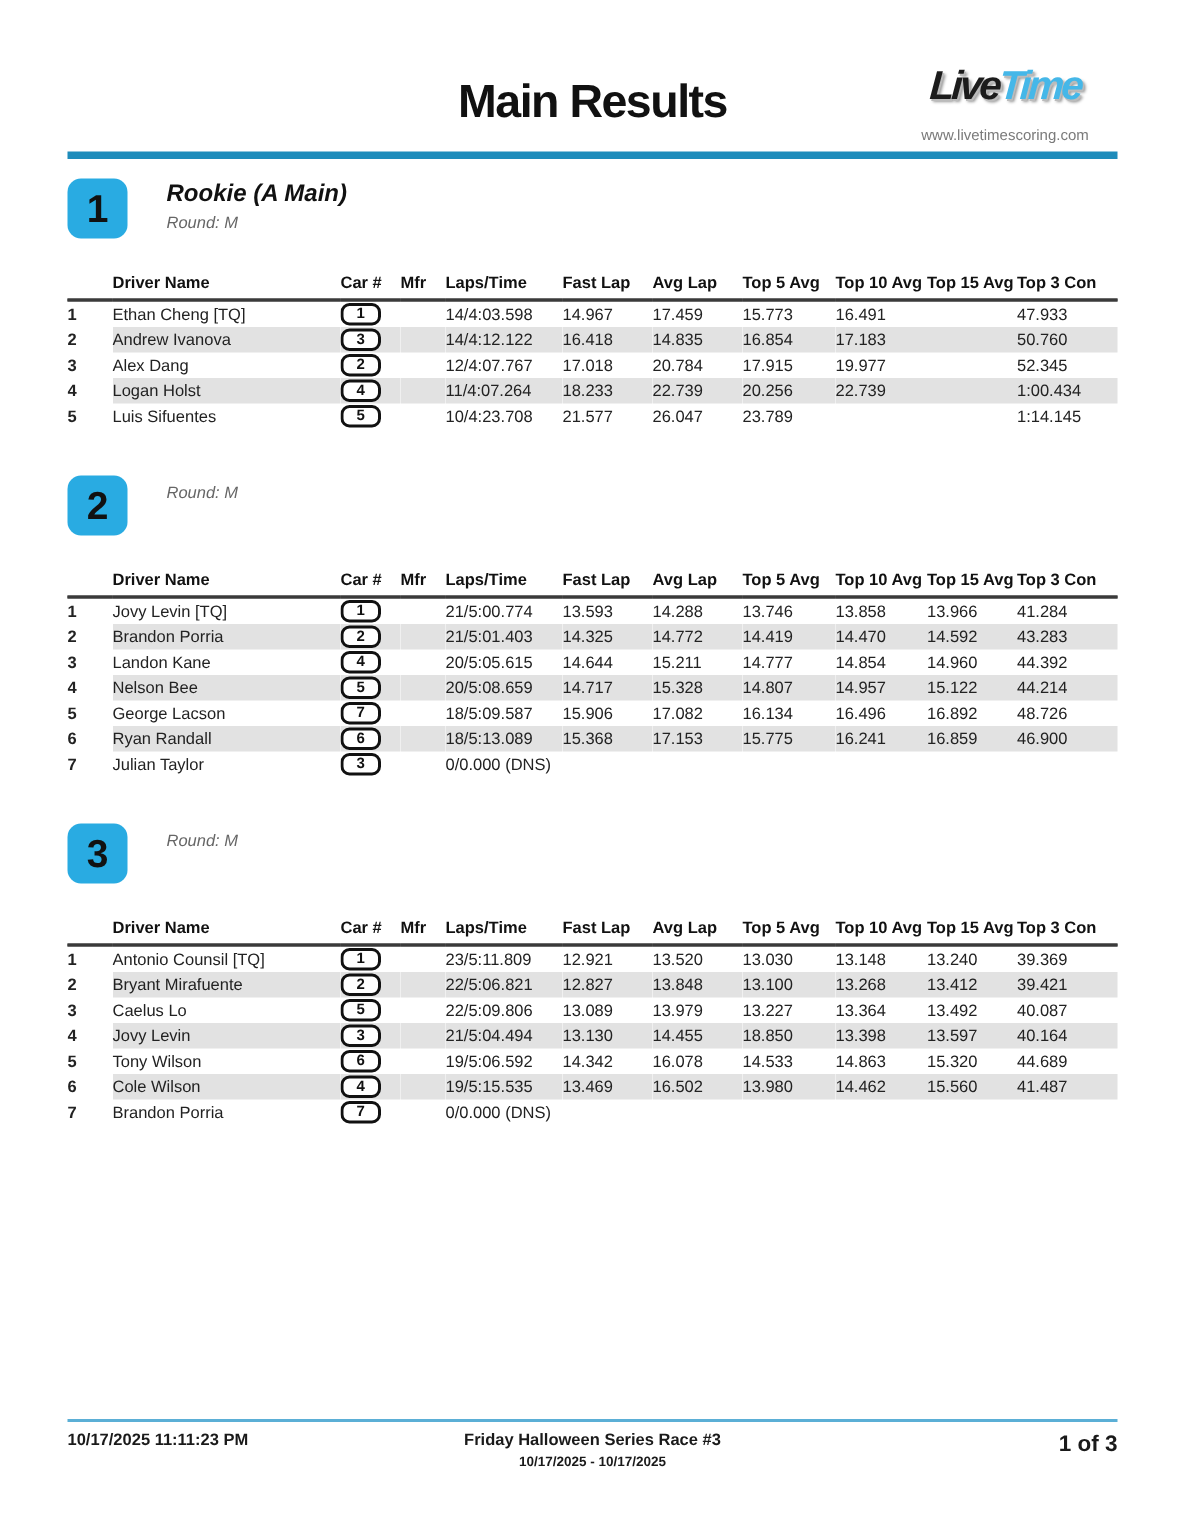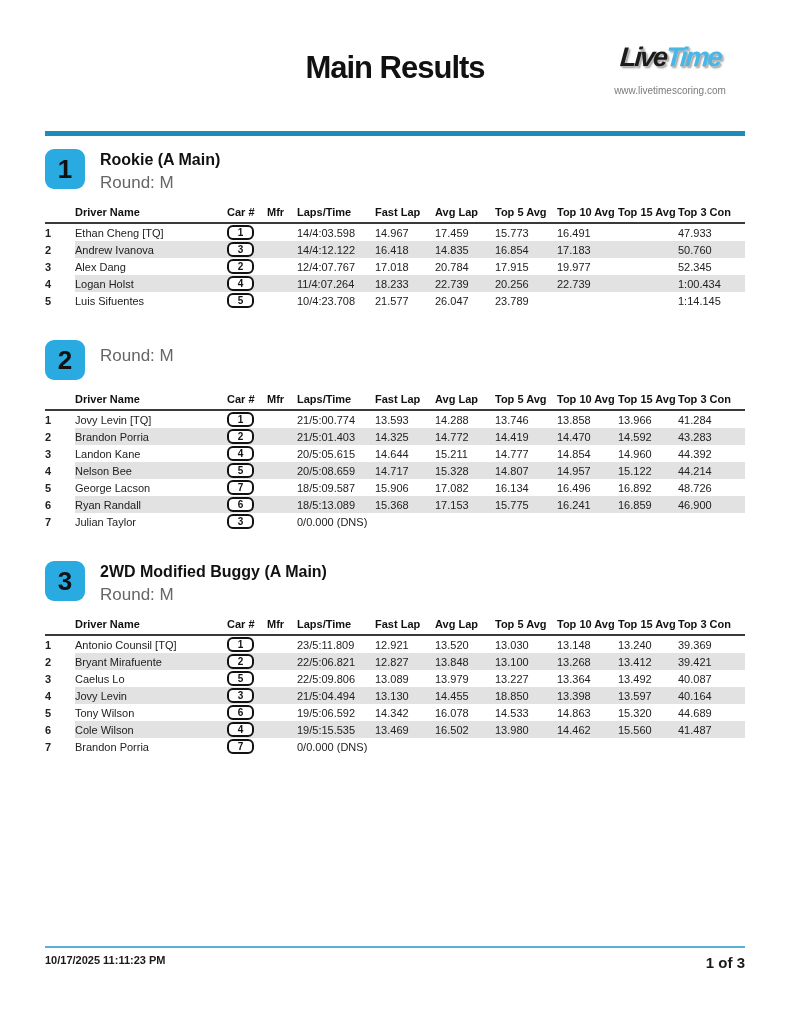--- a/index.html
+++ b/index.html
@@ -7,21 +7,21 @@
   body {
     width: 791px; height: 1024px;
     font-family: "Liberation Sans", sans-serif;
     color: #1a1a1a;
     position: relative;
     overflow: hidden;
   }
   .page { position: relative; width: 791px; height: 1024px; padding: 0 46px 0 45px; }
 
   
-  .doc-header { position: relative; height: 130px; }
+  .doc-header { position: relative; height: 100px; }
   .doc-title {
     position: absolute; left: 0; right: 0; top: 50px;
     text-align: center;
     font-size: 31px; font-weight: bold; letter-spacing: -1px;
     color: #111;
   }
   .logo-block { position: absolute; right: 0; top: 42px; width: 150px; text-align: center; }
   .logo-text {
     font-size: 27px; font-weight: bold; font-style: italic;
     letter-spacing: -2px; white-space: nowrap;
@@ -39,27 +39,27 @@
   .race-section { margin-top: 13px; }
   .race-section + .race-section { margin-top: 31px; }
   .section-header { display: flex; align-items: flex-start; }
   .section-number {
     width: 40px; height: 40px; border-radius: 9px;
     background: #29abe2;
     color: #111; font-size: 26px; font-weight: bold;
     display: flex; align-items: center; justify-content: center;
     flex: 0 0 40px;
   }
-  .section-titles { margin-left: 15px; padding-top: 2px; }
+  .section-titles { margin-left: 26px; padding-top: 2px; font-style: italic; }
   .section-title { font-size: 16px; font-weight: bold; color: #111; }
-  .section-round { font-size: 17px; color: #666; margin-top: 4px; }
+  .section-round { font-size: 11px; color: #666; margin-top: 4px; }
 
   table.results-table {
     width: 700px; border-collapse: collapse; table-layout: fixed;
-    margin-top: 11px;
+    margin-top: 22px;
     font-size: 11px;
   }
   .results-table thead th {
     text-align: left; font-weight: bold; color: #111;
     padding: 2px 2px 4px 0;
     border-bottom: 2px solid #3a3a3a;
     white-space: nowrap;
   }
   .results-table td {
     height: 17px; padding: 0 2px 0 0;
@@ -353,21 +353,20 @@
               <td></td>
             </tr>
           </tbody>
     </table>
   </section>
 
   <section class="race-section">
     <div class="section-header">
       <div class="section-number">3</div>
       <div class="section-titles">
-        <div class="section-title">2WD Modified Buggy (A Main)</div>
         <div class="section-round">Round: M</div>
       </div>
     </div>
     <table class="results-table">
       <colgroup>
         <col class="col-pos">
             <col class="col-drv">
             <col class="col-car">
             <col class="col-mfr">
         <col class="col-laps">
@@ -485,16 +484,20 @@
               <td></td>
               <td></td>
             </tr>
           </tbody>
     </table>
   </section>
 </div>
 
   <div class="doc-footer">
     <div class="footer-left">10/17/2025 11:11:23 PM</div>
+    <div class="footer-center">
+      <div class="footer-event">Friday Halloween Series Race #3</div>
+      <div class="footer-dates">10/17/2025 - 10/17/2025</div>
+    </div>
     <div class="footer-right">1 of 3</div>
   </div>
 
 </div>
 
 </body></html>

